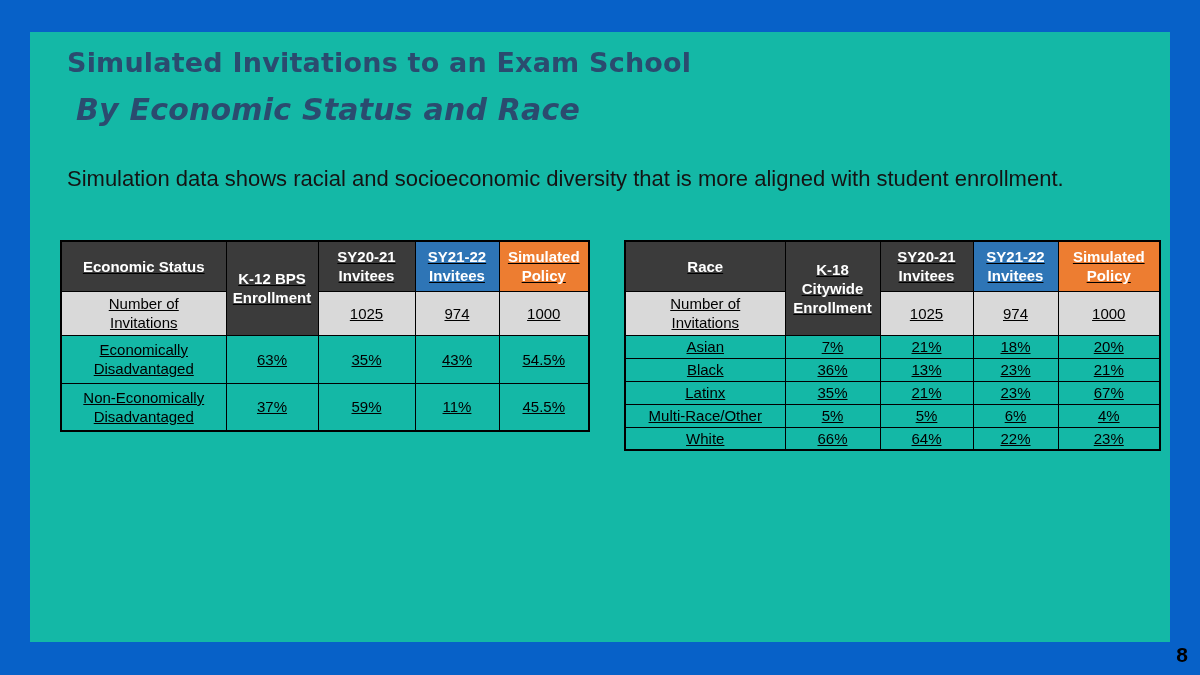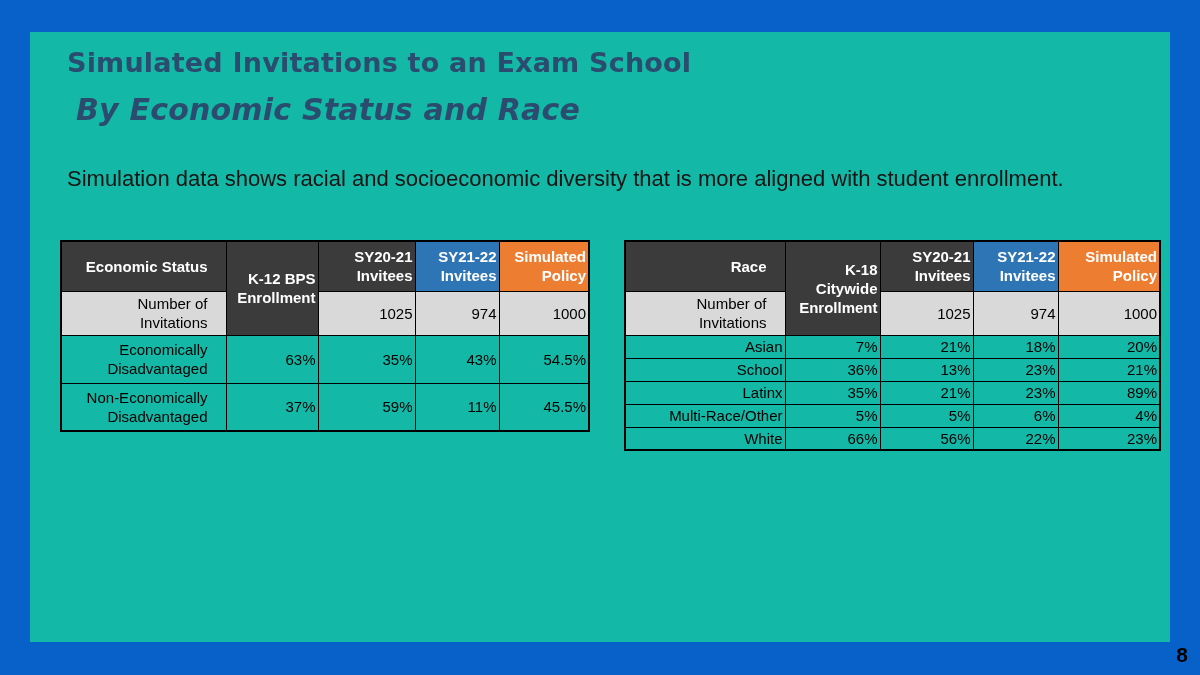--- a/index.html
+++ b/index.html
@@ -32,24 +32,25 @@
   .intro {
     position: absolute; left: 37px; top: 132px; margin: 0;
     width: 1005px;
     font-family: Liberation Sans, sans-serif;
     font-size: 22px; line-height: 29px; color: #141414;
   }
   table.sim {
     position: absolute;
     border-collapse: collapse;
     table-layout: fixed;
-    text-align: right;
+    text-align: center;
     font-size: 15px;
     color: #000;
     border: 2px solid #000;
+    text-decoration: underline;
   }
   table.sim td {
     border: 1px solid #000;
     vertical-align: middle;
     line-height: 19px;
     padding: 0 2px;
   }
   table.sim td.pad { padding: 0 18px; }
   .hrow1 td { height: 50px; font-weight: bold; }
   .hrow2 td { height: 44px; border-bottom: 2px solid #000; }
@@ -140,44 +141,44 @@
         <td class="gray">1000</td>
       </tr>
       <tr class="drow">
         <td>Asian</td>
         <td>7%</td>
         <td>21%</td>
         <td>18%</td>
         <td>20%</td>
       </tr>
       <tr class="drow">
-        <td>School</td>
+        <td>Black</td>
         <td>36%</td>
         <td>13%</td>
         <td>23%</td>
         <td>21%</td>
       </tr>
       <tr class="drow">
         <td>Latinx</td>
         <td>35%</td>
         <td>21%</td>
         <td>23%</td>
-        <td>89%</td>
+        <td>67%</td>
       </tr>
       <tr class="drow">
         <td>Multi-Race/Other</td>
         <td>5%</td>
         <td>5%</td>
         <td>6%</td>
         <td>4%</td>
       </tr>
       <tr class="drow">
         <td>White</td>
         <td>66%</td>
-        <td>56%</td>
+        <td>64%</td>
         <td>22%</td>
         <td>23%</td>
       </tr>
     </tbody>
       </table>
 
   </div>
 
   <div class="page-number">8</div>
 </div>

